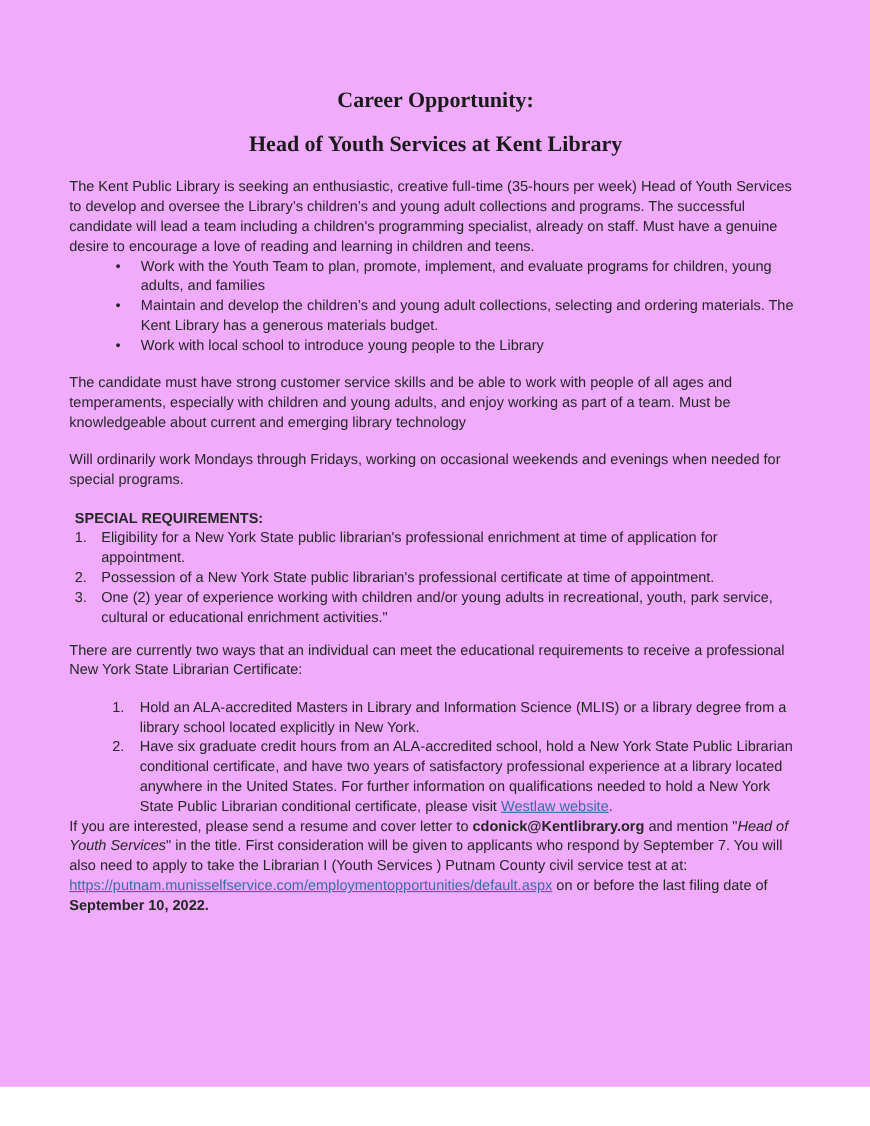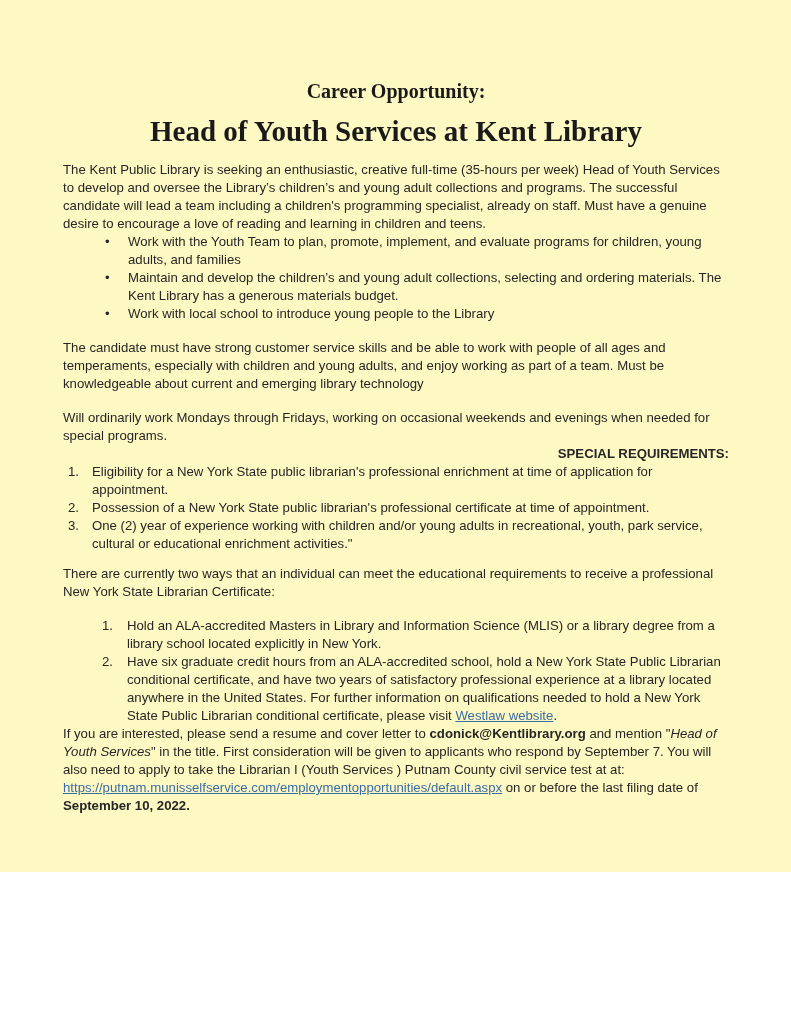--- a/index.html
+++ b/index.html
@@ -6,38 +6,38 @@
   html, body { background: #ffffff; }
   body {
     width: 791px; height: 1024px;
     font-family: "Liberation Sans", "DejaVu Sans", sans-serif;
     font-size: 13.2px;
     line-height: 18px;
     color: #262626;
     overflow: hidden;
   }
   .page {
-    width: 791px; height: 872px;
-    background: #fef9c3;
+    width: 791px; height: 988px;
+    background: #f0abfc;
     padding: 78px 62px 0 63px;
   }
   .doc-title {
     font-family: "Liberation Serif", "DejaVu Serif", serif;
     font-weight: 700;
     color: #1a1a1a;
     text-align: center;
     font-size: 20px;
     line-height: 26px;
   }
   .doc-subtitle {
     font-family: "Liberation Serif", "DejaVu Serif", serif;
     font-weight: 700;
     color: #1a1a1a;
     text-align: center;
-    font-size: 29px;
+    font-size: 20px;
     line-height: 28px;
     margin-top: 13px;
   }
   .para { margin-top: 16px; }
   .para-tight { margin-top: 0; }
   .list-heading { margin-top: 10px; }
   .bold { font-weight: 700; }
   .italic { font-style: italic; }
   .u { }
   a.link { color: #3a6ca6; text-decoration: underline; cursor: pointer; }
@@ -50,21 +50,21 @@
   
   .num-list-1 { margin: 0 0 0 5px; }
   .num-list-1 .num-item { position: relative; padding-left: 24px; }
   .num-list-1 .marker { position: absolute; left: 0; top: 0; }
 
   
   .num-list-2 { margin: 16px 0 0 39px; }
   .num-list-2 .num-item { position: relative; padding-left: 25px; }
   .num-list-2 .marker { position: absolute; left: 0; top: 0; }
 
-  .special-heading { padding-left: 5px; font-weight: 700; text-align: right; }
+  .special-heading { margin-top: 17px; padding-left: 5px; font-weight: 700; }
   .gap-sm { margin-top: 12px; }
 </style>
 </head>
 <body>
 
 <div class="page">
 
   <div class="doc-title">Career Opportunity:</div>
   <div class="doc-subtitle">Head of Youth Services at Kent Library</div>
 

